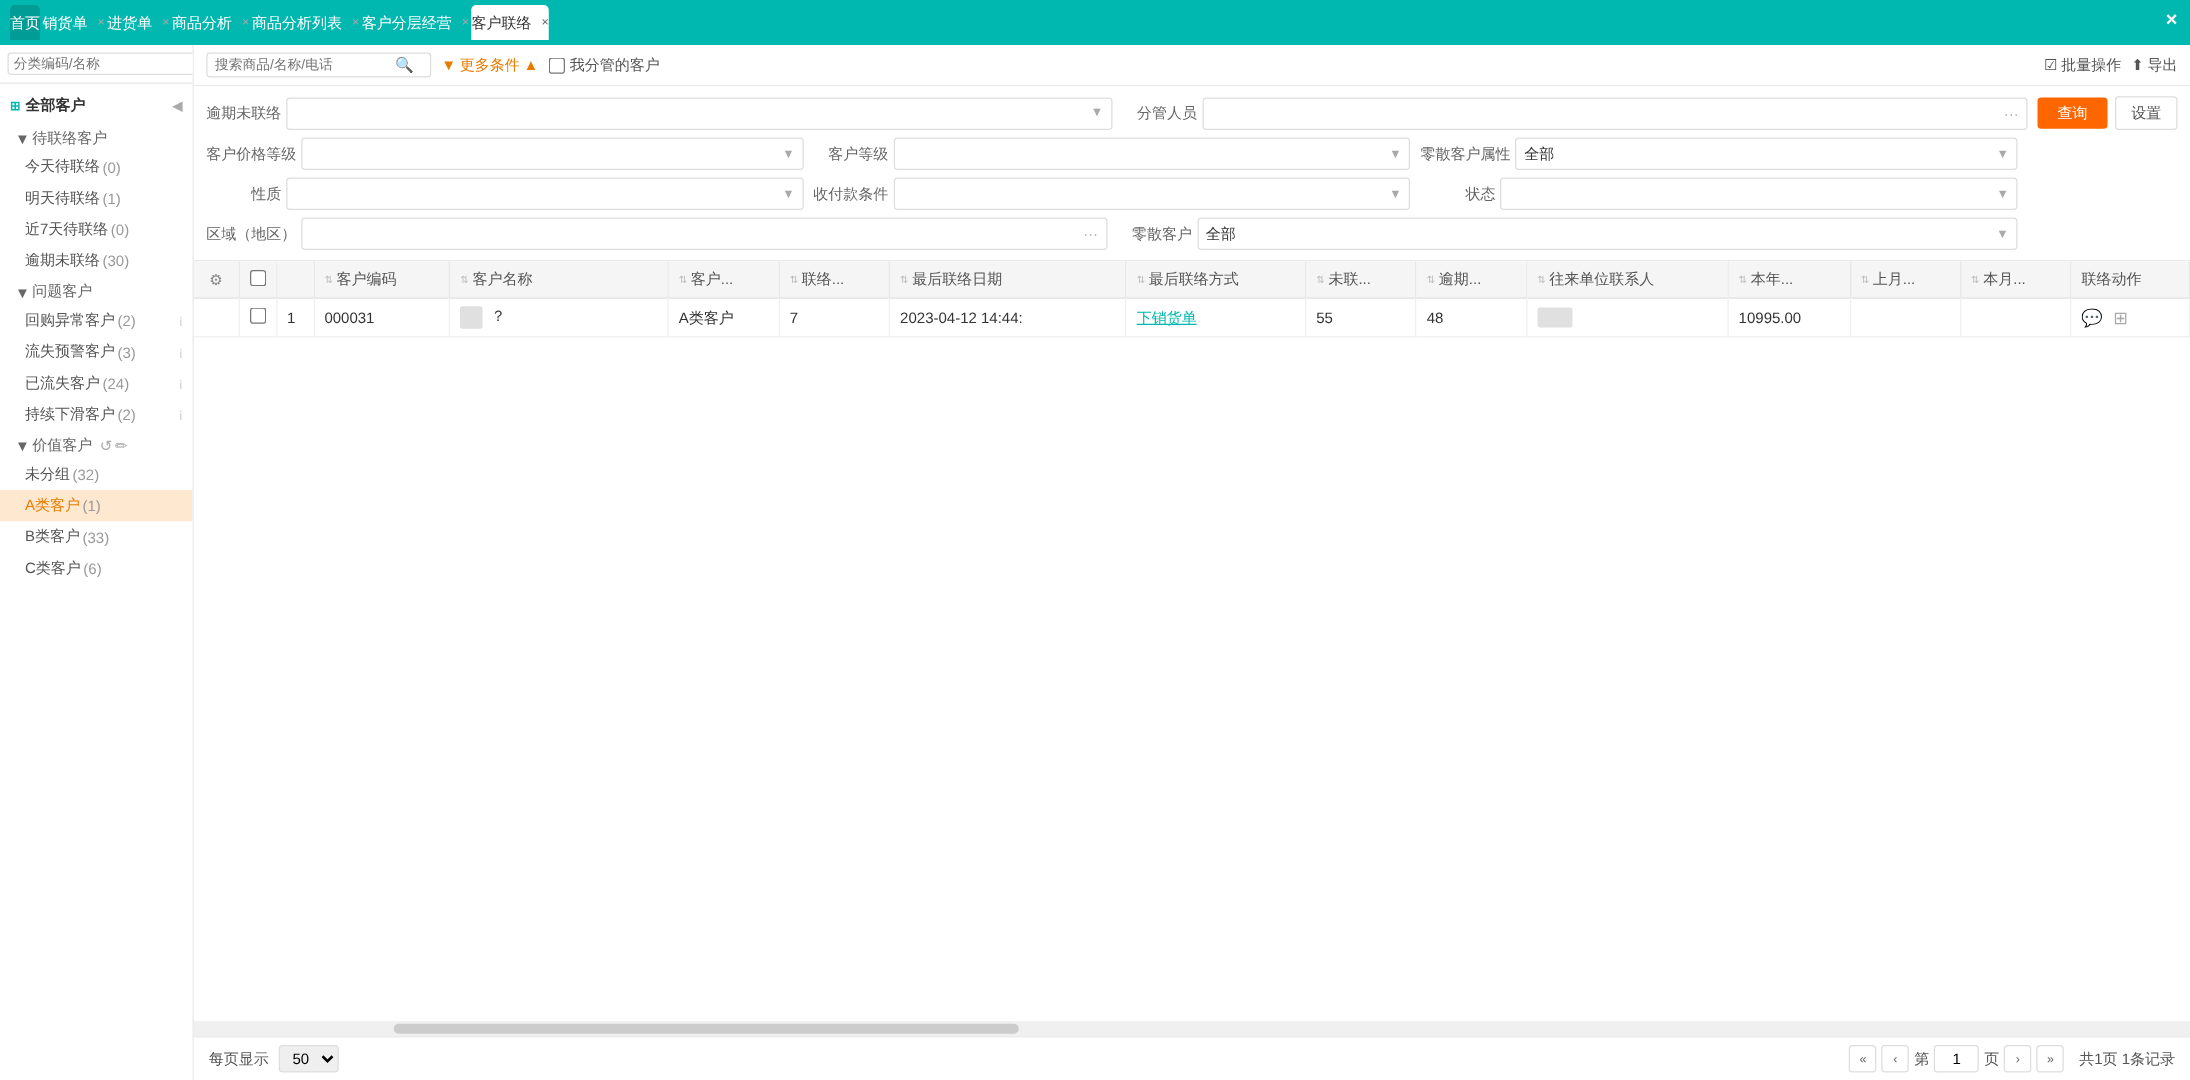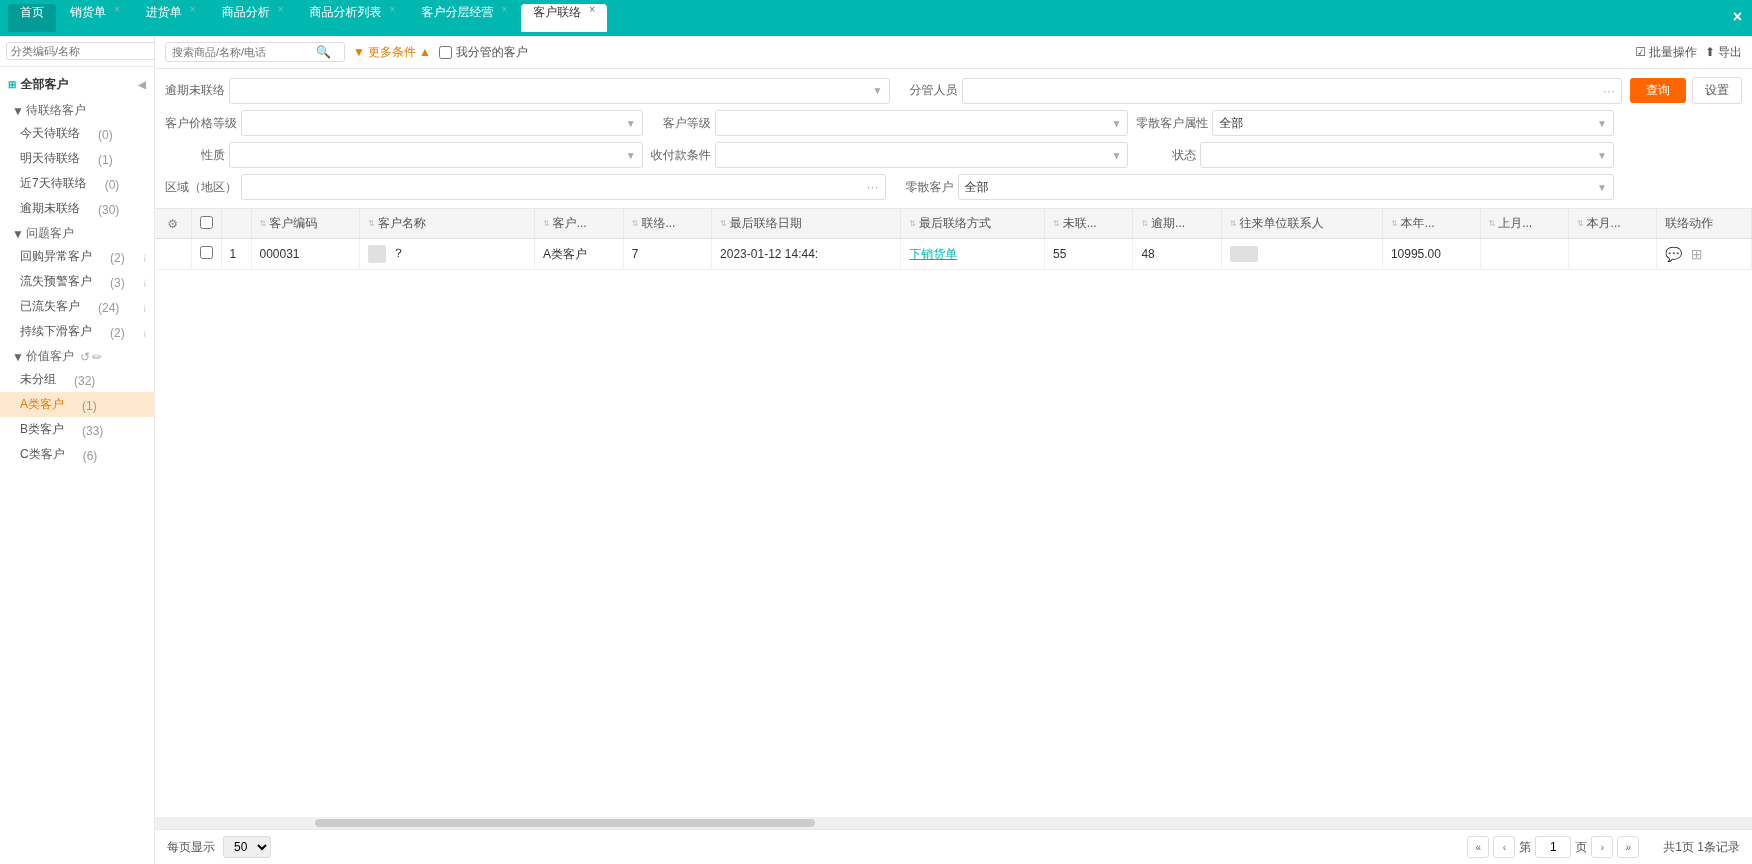--- a/index.html
+++ b/index.html
@@ -10,23 +10,24 @@
       background: #00b8b0;
       height: 36px;
       display: flex;
       align-items: center;
       padding: 0 8px;
       gap: 2px;
       position: relative;
     }
     .nav-tab {
       height: 28px;
-      padding: 0 12px;
+      padding: 0 0;
       border-radius: 4px 4px 0 0;
       display: flex;
+      align-items: center;
       gap: 4px;
       cursor: pointer;
       color: #fff;
       font-size: 12px;
       background: transparent;
     }
     .nav-tab.home { background: rgba(0,0,0,0.15); }
     .nav-tab.active { background: #fff; color: #333; }
     .nav-tab .close-x { color: #aaa; font-size: 10px; margin-left: 4px; }
     .nav-tab.active .close-x { color: #666; }
@@ -93,22 +94,22 @@
       color: #666;
       font-size: 11px;
       gap: 2px;
     }
     .sidebar-item {
       padding: 4px 8px 4px 20px;
       cursor: pointer;
       color: #555;
       font-size: 11px;
       display: flex;
-      align-items: flex-end;
-      gap: 16px;
+      align-items: center;
+      gap: 0;
     }
     .sidebar-item.active { background: #ffe8d0; color: #e87c00; }
     .sidebar-item .count { color: #999; margin-left: 2px; }
     .sidebar-item .info-icon { color: #ccc; font-size: 10px; margin-left: auto; }
 
     
     .content-area {
       flex: 1;
       display: flex;
       flex-direction: column;
@@ -691,21 +692,21 @@
               <span style="display:inline-block;width:18px;height:18px;background:#e0e0e0;border-radius:2px;margin-right:3px;vertical-align:middle;"></span>
               <span>？</span>
             </td>
             <td>
               <span>A类客户</span>
             </td>
             <td>
               <span>7</span>
             </td>
             <td>
-              <span>2023-01-12 14:44:</span>
+              <span>2023-04-12 14:44:</span>
             </td>
             <td>
               <span class="link-text">下销货单</span>
             </td>
             <td>
               <span>55</span>
             </td>
             <td>
               <span>48</span>
             </td>
@@ -743,17 +744,17 @@
         <option>50</option>
       </select>
       <div class="page-nav">
         <button class="page-btn">«</button>
         <button class="page-btn">‹</button>
         <span>第</span>
         <input type="text" class="page-input" value="1" style="">
         <span>页</span>
         <button class="page-btn">›</button>
         <button class="page-btn">»</button>
-        <span style="margin-left:20px;">共1页 1条记录</span>
+        <span style="margin-left:8px;">共1页 1条记录</span>
       </div>
     </div>
   </div>
 </div>
 
 </body></html>

